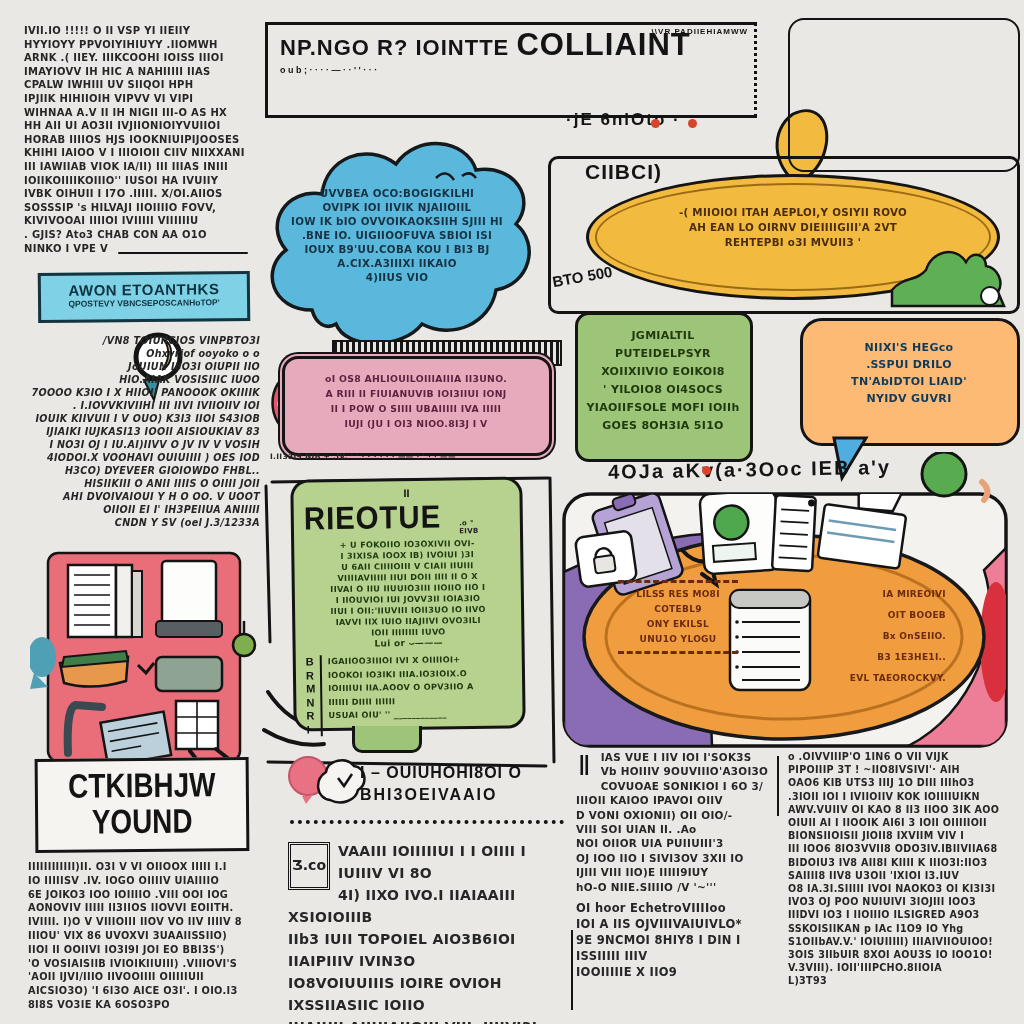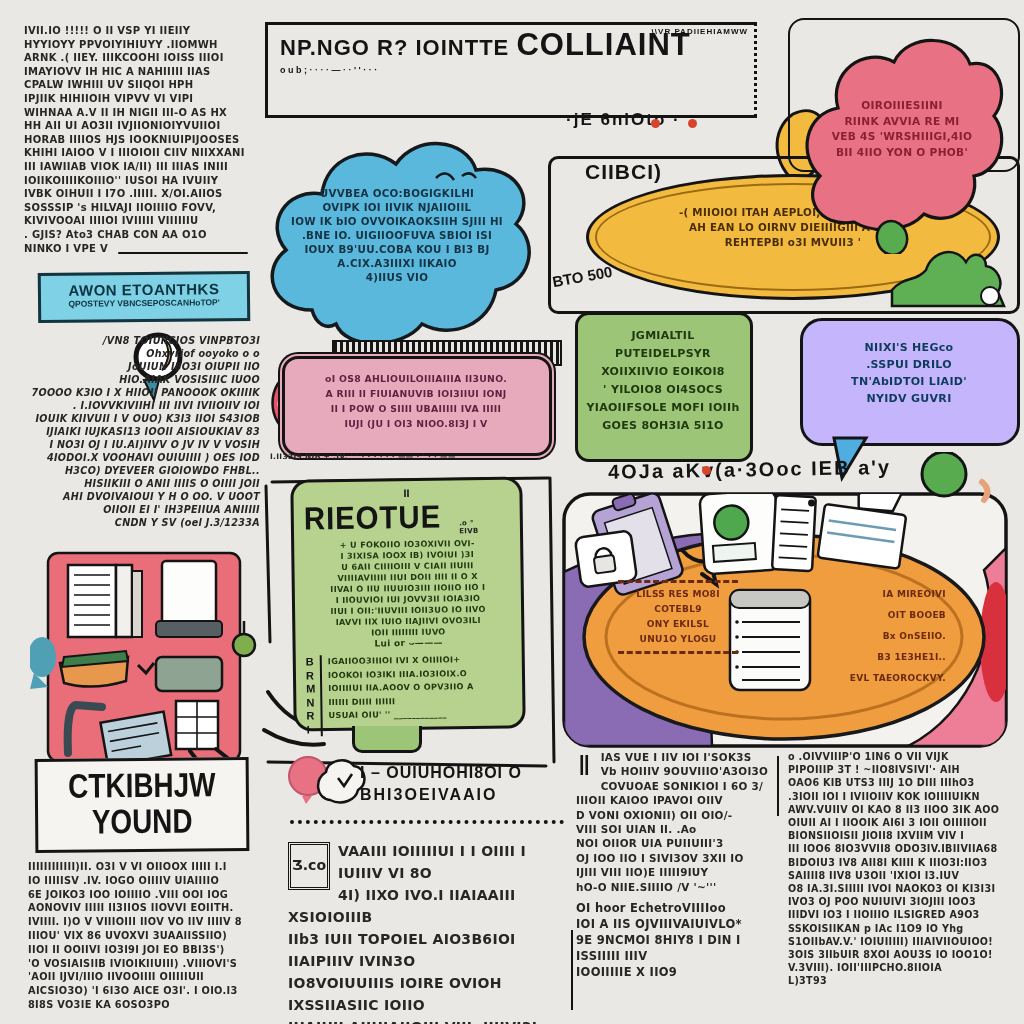--- a/index.html
+++ b/index.html
@@ -98,21 +98,21 @@
 
   <div class="abs" style="left:575px;top:312px;width:172px;height:144px;background:#9cc578;border:3px solid #141414;border-radius:14px;">
     <div class="abs p ctr" style="left:4px;top:12px;width:162px;font-size:11px;line-height:18px;color:#20390f;">JGMIALTIL
 PUTEIDELPSYR
 XOIIXIIVIO  EOIKOI8
 ' YILOIO8 OI4SOCS
 YIAOIIFSOLE  MOFI IOIIh
 GOES 8OH3IA 5I1O</div>
   </div>
 
-  <div class="abs" style="left:800px;top:318px;width:214px;height:122px;background:#c4b5fd;border:3px solid #141414;border-radius:22px;">
+  <div class="abs" style="left:800px;top:318px;width:214px;height:122px;background:#fdba74;border:3px solid #141414;border-radius:22px;">
     <div class="abs p ctr" style="left:8px;top:18px;width:196px;font-size:11px;line-height:17px;color:#0e3a5c;">NIIXI'S HEGco
 .SSPUI DRILO
 TN'AbIDTOI LIAID'
 NYIDV GUVRI</div>
   </div>
   <svg class="abs" style="left:828px;top:436px;" width="44" height="46" viewBox="0 0 44 46">
     <path d="M6,2 L38,2 L14,42 Z" fill="#4fade0" stroke="#141414" stroke-width="3"></path>
   </svg>
 
   <svg class="abs" style="left:762px;top:104px;" width="72" height="82" viewBox="0 0 72 82">
@@ -124,30 +124,20 @@
   <div class="abs head" style="left:566px;top:110px;font-size:17px;letter-spacing:2px;">·jE 6nlOto ·</div>
   <div class="abs" style="left:651px;top:119px;width:9px;height:9px;border-radius:50%;background:#d6442c;"></div>
   <div class="abs" style="left:688px;top:119px;width:9px;height:9px;border-radius:50%;background:#d6442c;"></div>
   <div class="abs" style="left:586px;top:174px;width:408px;height:120px;background:#f2bb40;border:3px solid #141414;border-radius:50%;box-shadow:inset 0 0 0 6px #f2bb40, inset 0 0 0 8px #9c6a14;">
     <div class="abs p ctr" style="left:24px;top:28px;width:360px;font-size:10.3px;line-height:15px;color:#4a2d08;">-( MIIOIOI ITAH  AEPLOI,Y  OSIYII ROVO
 AH EAN LO  OIRNV DIEIIIIGIII'A 2VT
 REHTEPBI o3I MVUII3 ' </div>
   </div>
 
   <div class="abs" style="left:788px;top:18px;width:228px;height:150px;border:2.5px solid #141414;border-radius:16px;"></div>
-  <div class="abs" style="left:792px;top:12px;width:218px;height:242px;">
-    <svg width="218" height="242" viewBox="0 0 218 242" style="position:absolute;left:0;top:0;">
-      <path d="M62,210 C26,216 10,184 28,164 C6,144 12,102 46,96 C36,60 72,34 102,50 C116,20 168,22 178,52 C208,46 218,84 202,104 C218,124 208,160 182,164 C188,194 158,216 132,202 C116,220 82,222 62,210 Z" fill="#e87183" stroke="#141414" stroke-width="3.2"></path>
-      <ellipse cx="100" cy="226" rx="15" ry="17" fill="#58ab4e" stroke="#141414" stroke-width="2.5" transform="rotate(-15 100 226)"></ellipse>
-    </svg>
-    <div class="abs p ctr" style="left:22px;top:86px;width:176px;font-size:10.6px;line-height:15.5px;color:#8c1f33;">OIROIIIESIINI
-RIINK AVVIA RE MI
-VEB 4S 'WRSHIIIGI,4IO
-BII 4IIO YON O PHOB'</div>
-  </div>
   <svg class="abs" style="left:886px;top:236px;" width="126" height="74" viewBox="0 0 126 74">
     <path d="M6,70 L6,54 C18,40 30,46 40,34 C46,14 70,10 80,26 C86,14 100,18 100,30 C112,32 118,46 112,56 L118,70 Z" fill="#5fb055" stroke="#141414" stroke-width="2.5"></path>
     <circle cx="104" cy="60" r="9" fill="#fff" stroke="#141414" stroke-width="2"></circle>
   </svg>
 
   <div class="abs p" style="left:270px;top:452px;width:280px;font-size:7.5px;">I.II33I9 NIB + .IV.  ' ' · · · · · · —— · ' · · ——</div>
   <svg class="abs" style="left:258px;top:462px;" width="300" height="310" viewBox="0 0 300 310">
     <path d="M14,20 L290,16 M292,16 L296,300 M10,300 L288,304 M8,24 L12,180" fill="none" stroke="#141414" stroke-width="3" stroke-linecap="round"></path>
     <path d="M10,230 q20,30 50,36 M6,268 q30,18 60,14" fill="none" stroke="#141414" stroke-width="4" stroke-linecap="round"></path>
   </svg>

